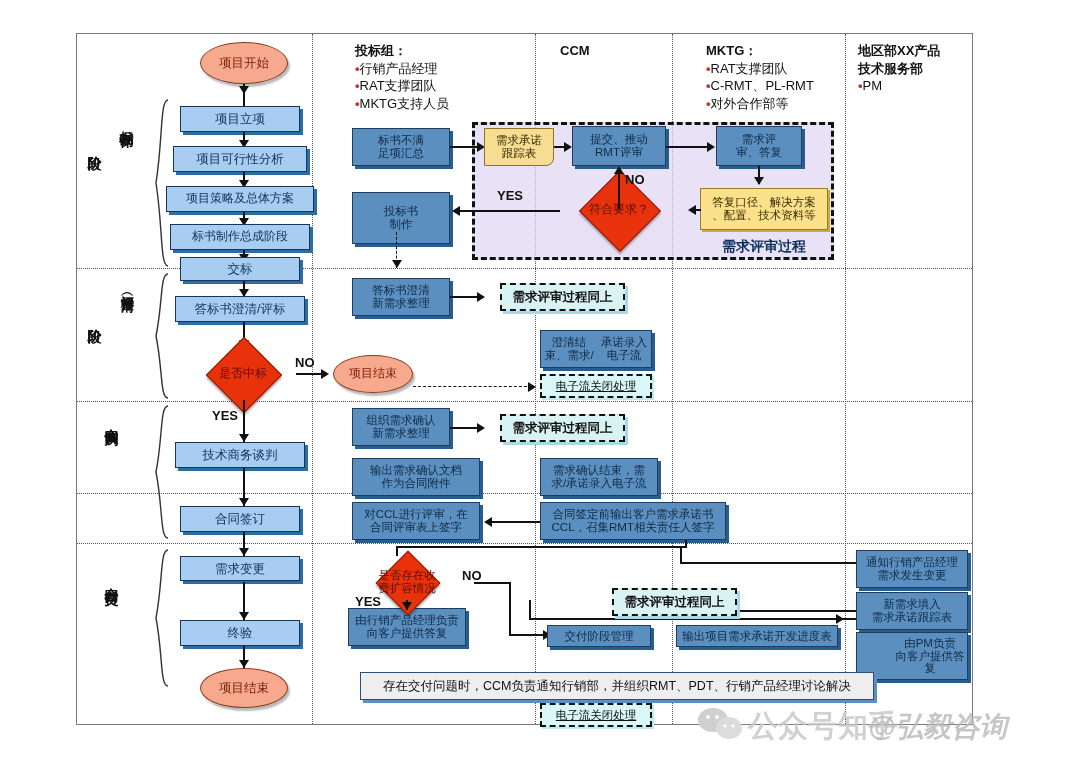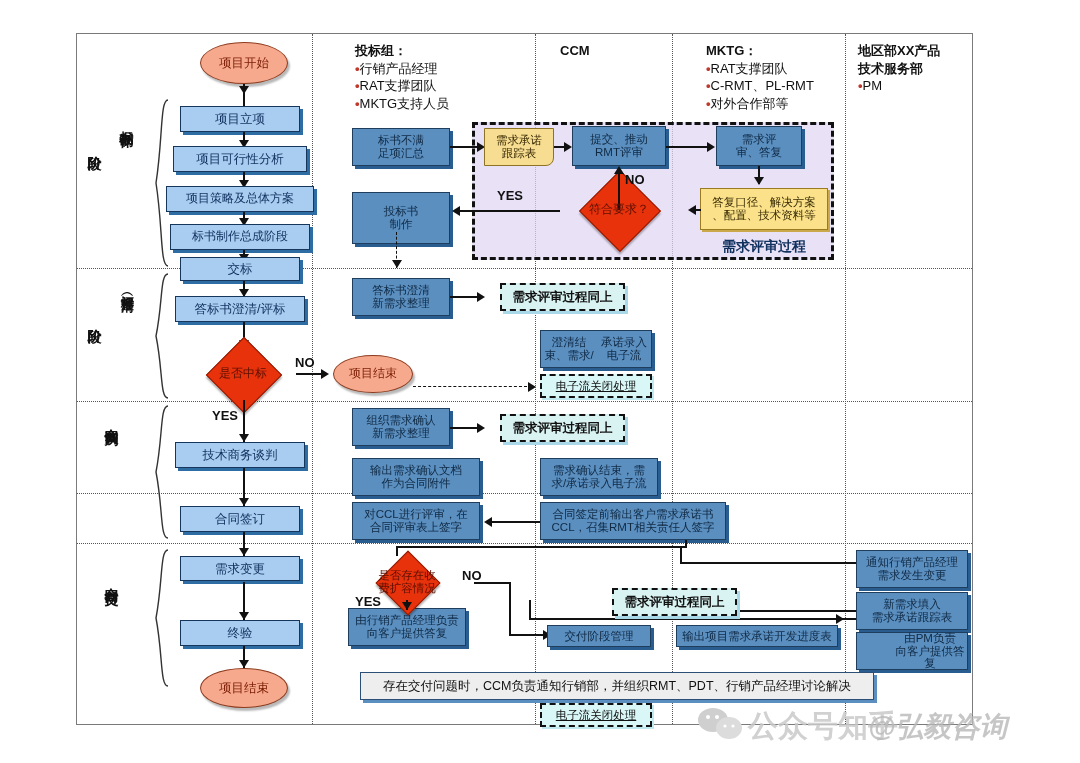--- a/index.html
+++ b/index.html
@@ -359,21 +359,21 @@
   <div class="arw arw-l" style="left:688px;top:205px;"></div>
 
   <div class="node mbox" style="left:856px;top:550px;width:112px;height:38px;flex-direction:column;">
     <span>通知行销产品经理</span>
     <span>需求发生变更</span>
   </div>
   <div class="node mbox" style="left:856px;top:592px;width:112px;height:38px;flex-direction:column;">
     <span>新需求填入</span>
     <span>需求承诺跟踪表</span>
   </div>
-  <div class="node mbox" style="left:856px;top:632px;width:112px;height:38px;flex-direction:column;padding-left:36px;">
+  <div class="node mbox" style="left:856px;top:632px;width:112px;height:48px;flex-direction:column;padding-left:36px;">
     <span>由PM负责</span>
     <span>向客户提供答复</span>
   </div>
 
   <div class="ln lnh" style="left:680px;top:562px;width:176px;"></div>
   <div class="ln lnv" style="left:680px;top:548px;height:15px;"></div>
 
   <div class="ln lnh" style="left:690px;top:610px;width:166px;"></div>
   <div class="arw arw-l" style="left:683px;top:606px;"></div>
 

